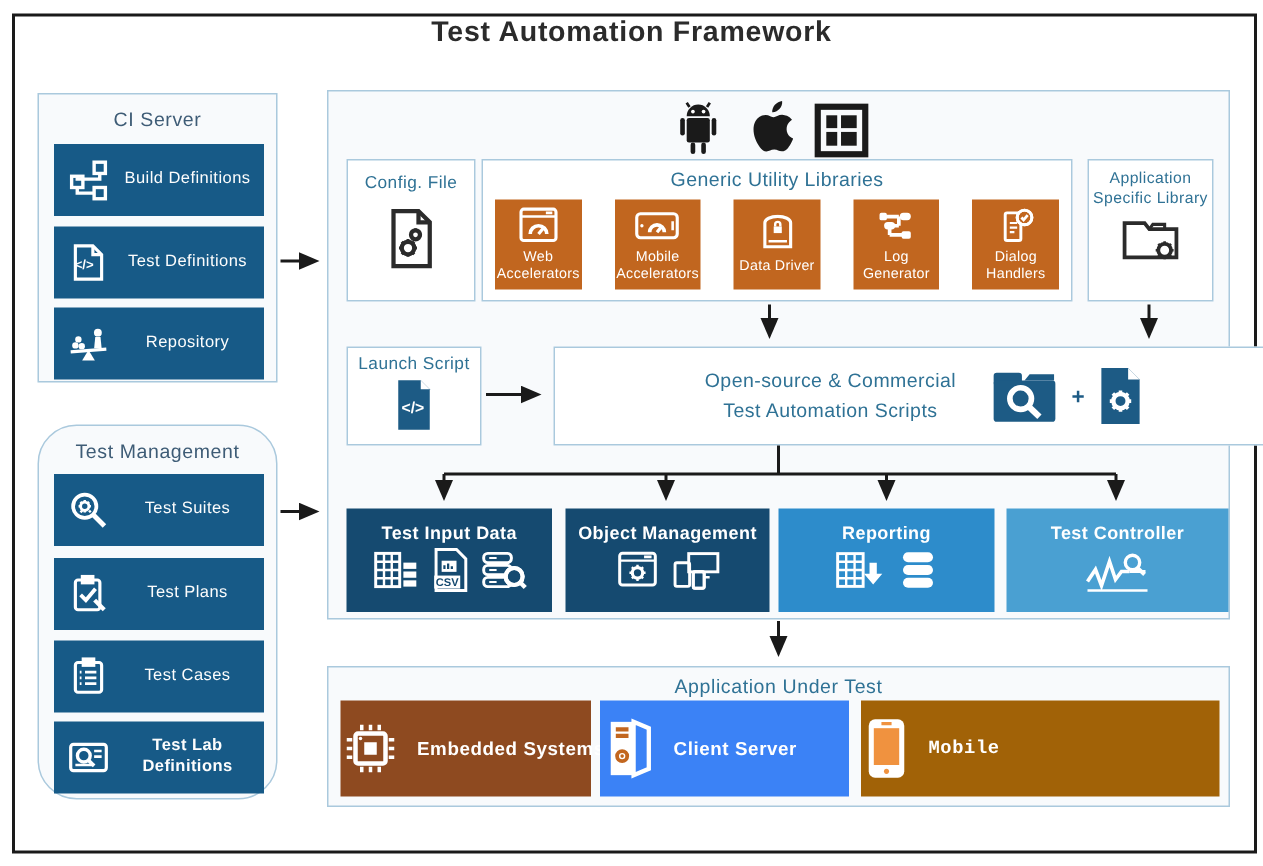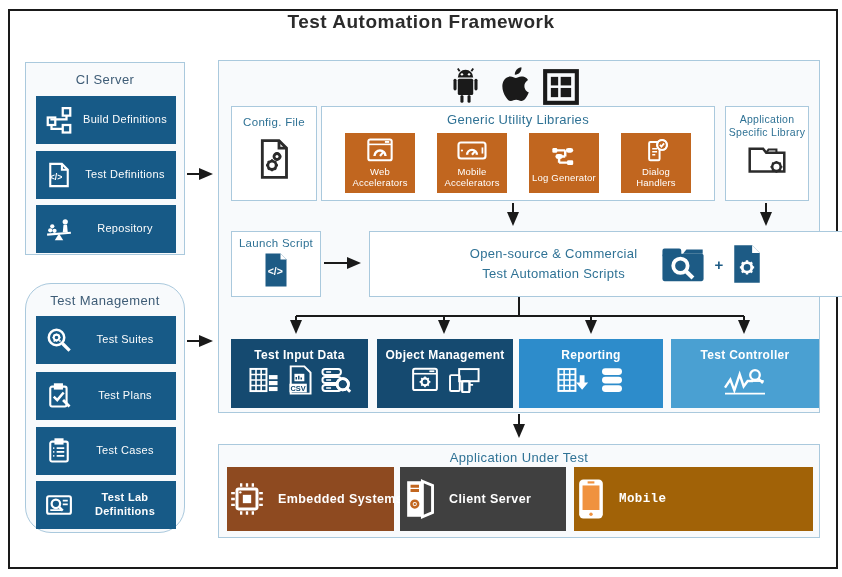--- a/index.html
+++ b/index.html
@@ -203,20 +203,31 @@
             <rect x="2" y="4.5" width="22" height="13" rx="2"></rect>
             <circle cx="4.8" cy="11" r=".9" fill="#fff" stroke="none"></circle>
               <path d="M21.5 8.5v5" stroke-width="1.4"></path>
             <path d="M9 14.5a4 4 0 0 1 8 0" stroke-width="2"></path>
               <path d="M13 14.5l2.5-3" stroke-width="1.8"></path>
           </svg>
         </span>
         <span class="ulbl">Mobile Accelerators</span>
       </div>
 
+      <div class="utile">
+        <span>
+          <svg width="27" height="27" viewBox="0 0 22 22" fill="none" stroke="#fff" stroke-width="1.7">
+            <path d="M4 4.5a7 3.5 0 0 1 14 0V17.5H4z"></path>
+            <rect x="8.8" y="6.5" width="4.4" height="3.6" fill="#fff" stroke="none"></rect>
+              <path d="M9.6 6.5V5.4a1.4 1.4 0 0 1 2.8 0v1.1" stroke-width="1.3"></path>
+            <path d="M6 14.5h10" stroke-width="1.4"></path>
+          </svg>
+        </span>
+        <span class="ulbl">Data Driver</span>
+      </div>
 
       <div class="utile">
         <span>
           <svg width="30" height="27" viewBox="0 0 24 22" fill="none" stroke="#fff" stroke-width="2">
             <path d="M5 6h8M13 6v5M13 11H8M8 11v5M8 16h9"></path>
             <rect x="2.5" y="4" width="4" height="4" rx="1" fill="#fff" stroke="none"></rect>
             <rect x="13.5" y="4" width="6" height="4" rx="2" fill="#fff" stroke="none"></rect>
             <rect x="5" y="9" width="6" height="4" rx="2" fill="#fff" stroke="none"></rect>
             <rect x="14.5" y="14" width="5" height="4" rx="1" fill="#fff" stroke="none"></rect>
           </svg>
@@ -395,21 +406,21 @@
       <svg width="40" height="40" viewBox="0 0 24 24" fill="none" stroke="#fff" stroke-width="1.8">
         <rect x="6" y="6" width="12" height="12" rx="1"></rect>
         <rect x="9.5" y="9.5" width="5" height="5" fill="#fff" stroke="none"></rect>
         <circle cx="8" cy="8" r=".7" fill="#fff" stroke="none"></circle>
         <path d="M8.5 2.5v2.2M12 2.5v2.2M15.5 2.5v2.2M8.5 19.3v2.2M12 19.3v2.2M15.5 19.3v2.2M2.5 8.5h2.2M2.5 12h2.2M2.5 15.5h2.2M19.3 8.5h2.2M19.3 12h2.2M19.3 15.5h2.2" stroke-width="1.4"></path>
       </svg>
     </span>
     <span class="alabel">Embedded Systems</span>
   </div>
 
-  <div class="auttile" style="left:181px;width:166px;background:#404040;">
+  <div class="auttile" style="left:181px;width:166px;background:#3b82f6;">
     <span>
       <svg width="38" height="44" viewBox="0 0 22 26" fill="none" stroke="#fff" stroke-width="1.7">
         <rect x="4" y="2.5" width="9" height="21" fill="#fff" stroke="none"></rect>
         <path d="M13 2.5l6 2.5v16l-6 2.5z" fill="none" stroke="#fff" stroke-width="1.7"></path>
         <path d="M6 5.5h5M6 8h5" stroke="#c2661f" stroke-width="1.7"></path>
         <circle cx="8.5" cy="16" r="2" fill="none" stroke="#c2661f" stroke-width="1.5"></circle>
         <circle cx="8.5" cy="16" r=".7" fill="#c2661f" stroke="none"></circle>
       </svg>
     </span>
     <span class="alabel">Client Server</span>

